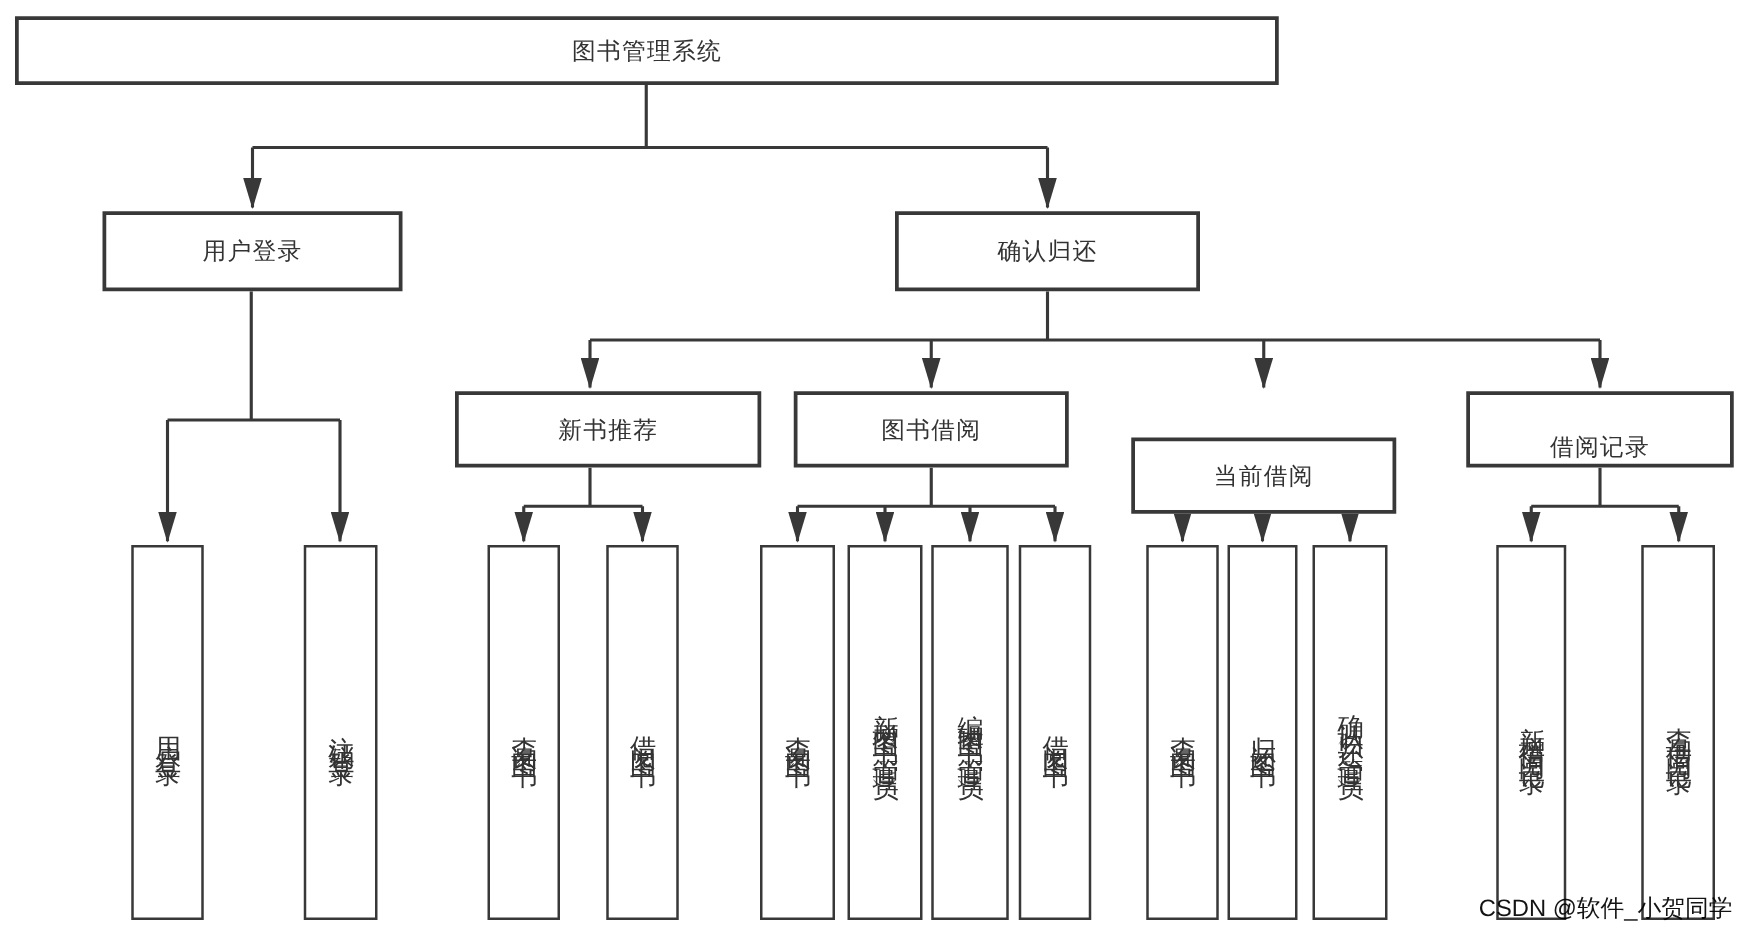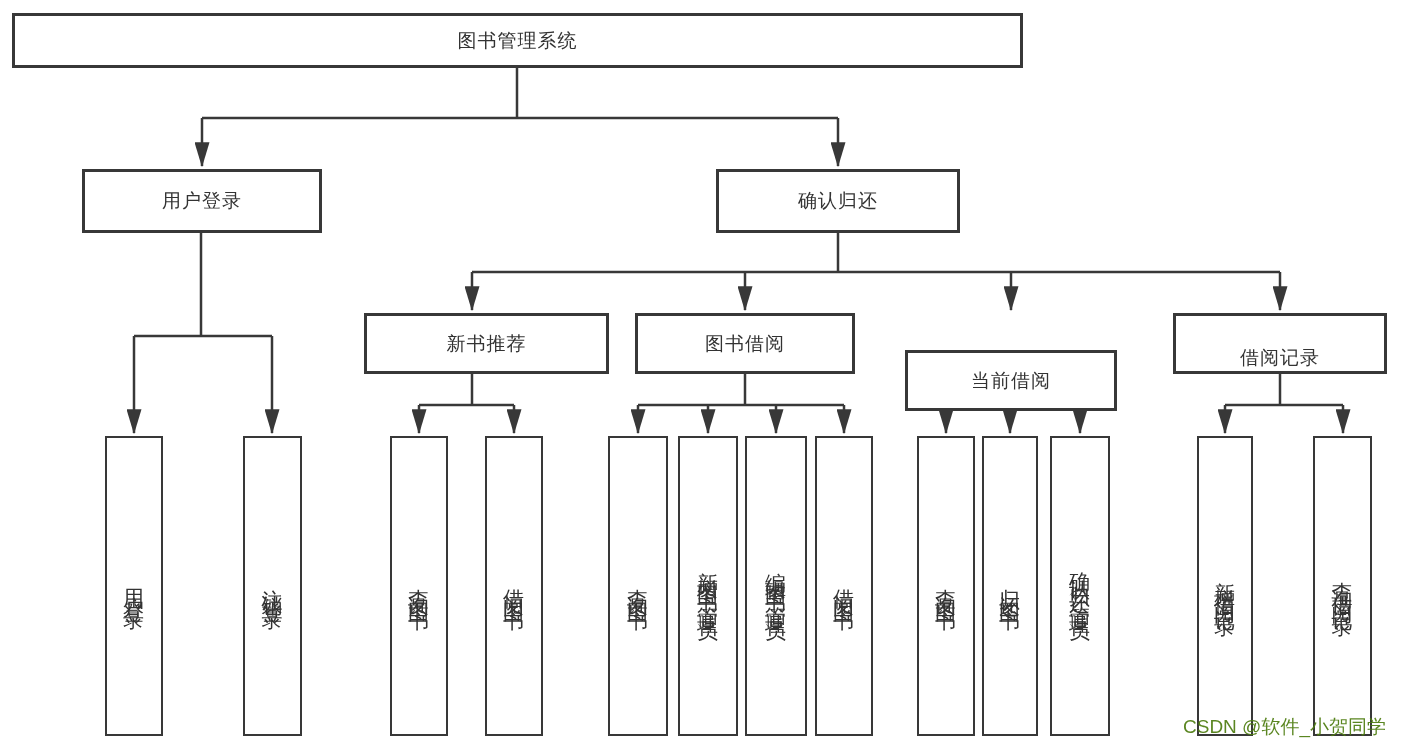--- a/index.html
+++ b/index.html
@@ -49,21 +49,21 @@
     letter-spacing: 7px;
     line-height: 1.0;
     white-space: nowrap;
   }
   .watermark {
     position: absolute;
     left: 1183px;
     top: 714px;
     z-index: 3;
     font-size: 19px;
-    color: #4d7c0f;
+    color: #000000;
     opacity: 0.92;
     white-space: nowrap;
   }
   
   #n-root  { left: 12px;  top: 13px;  width: 1011px; height: 55px; }
   #n-l2a   { left: 82px;  top: 169px; width: 240px;  height: 64px; }
   #n-l2b   { left: 716px; top: 169px; width: 244px;  height: 64px; }
   #n-l3a   { left: 364px; top: 313px; width: 245px;  height: 61px; }
   #n-l3b   { left: 635px; top: 313px; width: 220px;  height: 61px; }
   #n-l3c   { left: 905px; top: 313px; width: 212px;  height: 61px; margin-top: 37px; }

